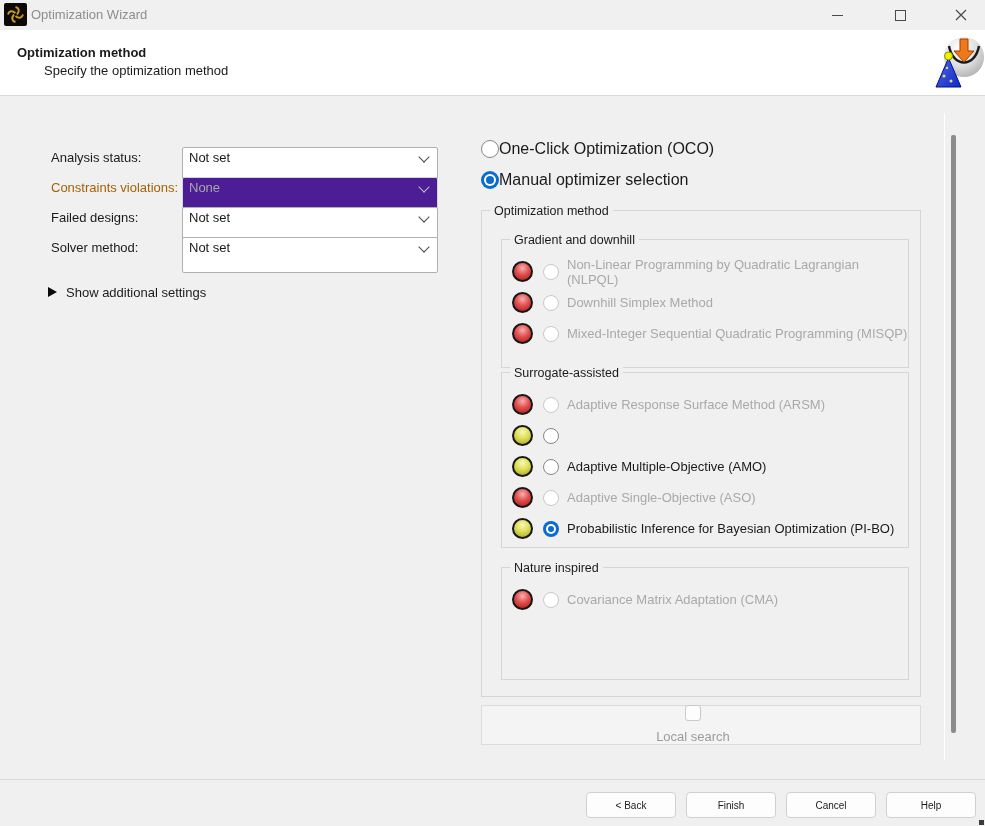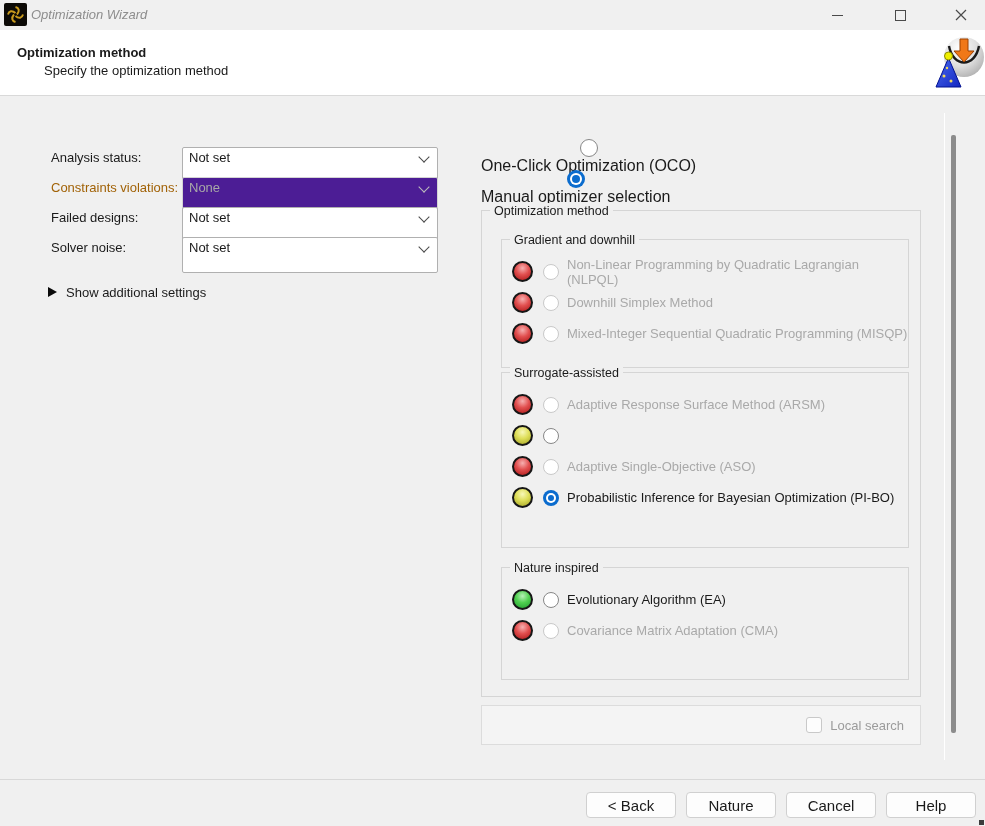--- a/index.html
+++ b/index.html
@@ -3,21 +3,21 @@
 <meta charset="utf-8">
 <style>
   html,body { margin:0; padding:0; }
   body { width:985px; height:826px; overflow:hidden; background:#f0f0f0;
          font-family:"Liberation Sans", sans-serif; font-size:13px; color:#1a1a1a; }
   .window { position:relative; width:985px; height:826px; background:#f0f0f0; overflow:hidden; }
 
   
   .titlebar { position:absolute; top:0; left:0; right:0; height:30px; background:#f0f0f0; }
   .app-icon { position:absolute; left:4px; top:3px; width:23px; height:23px; }
-  .window-title { position:absolute; left:31px; top:0; line-height:30px; color:#8d8d8d; font-size:13px;font-style:italic; }
+  .window-title { position:absolute; left:31px; top:0; line-height:30px; color:#8d8d8d; font-size:13px; }
   .win-btn { position:absolute; top:0; width:46px; height:30px; display:flex; align-items:center; justify-content:center; }
   .btn-min { left:814px; } .btn-max { left:877px; } .btn-close { left:938px; }
   .glyph-min { width:11px; border-top:1px solid #4a4a4a; }
   .glyph-max { width:9px; height:9px; border:1px solid #4a4a4a; }
 
   
   .header { position:absolute; top:30px; left:0; right:0; height:65px; background:#ffffff; border-bottom:1px solid #d9d9d9; }
   .header-title { position:absolute; left:17px; top:15px; font-weight:bold; }
   .header-subtitle { position:absolute; left:44px; top:33px; }
   .wizard-icon { position:absolute; right:0; top:4px; }
@@ -41,52 +41,52 @@
   
   .radio { box-sizing:border-box; border-radius:50%; background:#ffffff; border:1px solid #878787; flex:none; position:relative; }
   .r18 { width:18px; height:18px; }
   .r16 { width:16px; height:16px; }
   .radio.selected { border:none; background:#0b6cce; }
   .radio.selected::before { content:""; position:absolute; inset:3px; border-radius:50%; background:#ffffff; }
   .radio.selected::after  { content:""; position:absolute; inset:5px; border-radius:50%; background:#0b6cce; }
   .radio.disabled { border-color:#c9c9c9; }
 
   
-  .mode-row { position:absolute; left:481px; height:20px; display:flex; align-items:center; gap:0; font-size:16px;flex-direction:column; }
+  .mode-row { position:absolute; left:481px; height:20px; display:flex; align-items:center; gap:0; font-size:16px; }
 
   .group-box { position:absolute; border:1px solid #d5d5d5; box-sizing:border-box; }
   .group-title { position:absolute; top:-8px; left:8px; background:#f0f0f0; padding:0 4px; font-size:12.5px; line-height:16px; white-space:nowrap; }
   .outer-group { left:481px; top:210px; width:440px; height:487px; }
   .subgroup { position:absolute; left:19px; width:408px; border:1px solid #d5d5d5; box-sizing:border-box; }
   .sub-1 { top:28px; height:129px; }
   .sub-2 { top:161px; height:176px; }
   .sub-3 { top:356px; height:113px; }
   .rows { position:absolute; top:16px; left:0; right:0; }
   .method-row { display:flex; align-items:center; height:31px; padding-left:10px; }
   .ball { width:21px; height:21px; border-radius:50%; border:2px solid #161616; box-sizing:border-box; flex:none; margin-right:10px; }
   .ball-red    { background:radial-gradient(circle at 50% 30%, #f6b0b0 0%, #e25050 45%, #a81414 100%); }
   .ball-yellow { background:radial-gradient(circle at 50% 30%, #f8f8b8 0%, #dede58 45%, #a0a022 100%); }
   .ball-green  { background:radial-gradient(circle at 50% 30%, #b8f0b8 0%, #50d050 45%, #1e9a2e 100%); }
   .method-row .radio { margin-right:8px; }
   .method-row.disabled .m-label { color:#a9a9a9; }
 
   .local-box { position:absolute; left:481px; top:705px; width:440px; height:40px; box-sizing:border-box;
-               border:1px solid #dcdcdc; background:#f4f4f4; display:flex; align-items:center; justify-content:flex-end; padding-right:16px; gap:8px; }
+               border:1px solid #dcdcdc; background:#f4f4f4; display:flex; align-items:center; justify-content:flex-end; padding-right:16px; gap:8px;flex-direction:column; }
   .checkbox { width:16px; height:16px; box-sizing:border-box; background:#fdfdfd; border:1px solid #c9c9c9; border-radius:3px; flex:none; }
   .local-label { color:#9b9b9b; }
 
   
   .scroll-line { position:absolute; left:944px; top:113px; width:1px; height:647px; background:#ffffff; }
   .scroll-thumb { position:absolute; left:951px; top:135px; width:5px; height:598px; background:#8c8c8c; border-radius:2px; }
 
   
   .footer-sep { position:absolute; left:0; right:0; top:779px; height:1px; background:#d8d8d8; }
   .footer-buttons { position:absolute; left:586px; top:792px; display:flex; gap:10px; }
   .btn { width:90px; height:26px; box-sizing:border-box; background:#fdfdfd; border:1px solid #d0d0d0; border-radius:4px;
-         font-family:"Liberation Sans", sans-serif; font-size:15px; color:#1a1a1a; display:flex; align-items:center; justify-content:center; }
+         font-family:"Liberation Sans", sans-serif; font-size:10px; color:#1a1a1a; display:flex; align-items:center; justify-content:center; }
   .resize-grip { position:absolute; left:979px; top:820px; width:5px; height:5px; background:#3c3c3c; }
 </style>
 </head>
 <body>
 
 <div class="window">
 
   <div class="titlebar">
     <svg class="app-icon" viewBox="0 0 23 23">
       <rect x="0" y="0" width="23" height="23" rx="2" fill="#0c0a06"></rect>
@@ -153,21 +153,21 @@
     </div>
   </div>
       <div class="field-row" style="top: 207px;">
     <span class="f-label">Failed designs:</span>
     <div class="select">
       <span class="s-value">Not set</span>
       <span class="chev"></span>
     </div>
   </div>
       <div class="field-row" style="top: 237px;">
-    <span class="f-label">Solver noise:</span>
+    <span class="f-label">Solver method:</span>
     <div class="select">
       <span class="s-value">Not set</span>
       <span class="chev"></span>
     </div>
   </div>
     </div>
 
   <div class="show-additional">
     <span class="tri-right"></span>
     <span>Show additional settings</span>
@@ -213,60 +213,60 @@
       <div class="rows">
           <div class="method-row disabled">
     <span class="ball ball-red"></span>
     <span class="radio r16 disabled"></span>
     <span class="m-label">Adaptive Response Surface Method (ARSM)</span>
   </div>
           <div class="method-row">
     <span class="ball ball-yellow"></span>
     <span class="radio r16"></span>
   </div>
+          <div class="method-row">
+    <span class="ball ball-yellow"></span>
+    <span class="radio r16"></span>
+    <span class="m-label">Adaptive Multiple-Objective (AMO)</span>
+  </div>
           <div class="method-row disabled">
     <span class="ball ball-red"></span>
     <span class="radio r16 disabled"></span>
     <span class="m-label">Adaptive Single-Objective (ASO)</span>
   </div>
           <div class="method-row">
     <span class="ball ball-yellow"></span>
     <span class="radio r16 selected"></span>
     <span class="m-label">Probabilistic Inference for Bayesian Optimization (PI-BO)</span>
   </div>
         </div>
     </div>
 
     <div class="subgroup sub-3">
       <span class="group-title">Nature inspired</span>
       <div class="rows">
-          <div class="method-row">
-    <span class="ball ball-green"></span>
-    <span class="radio r16"></span>
-    <span class="m-label">Evolutionary Algorithm (EA)</span>
-  </div>
           <div class="method-row disabled">
     <span class="ball ball-red"></span>
     <span class="radio r16 disabled"></span>
     <span class="m-label">Covariance Matrix Adaptation (CMA)</span>
   </div>
         </div>
     </div>
   </div>
 
   <div class="local-box">
     <span class="checkbox"></span>
     <span class="local-label">Local search</span>
   </div>
 
   <div class="scroll-line"></div>
   <div class="scroll-thumb"></div>
 
   <div class="footer-sep"></div>
   <div class="footer-buttons" id="footer-buttons">
       <button class="btn">&lt; Back</button>
-      <button class="btn">Nature</button>
+      <button class="btn">Finish</button>
       <button class="btn">Cancel</button>
       <button class="btn">Help</button>
     </div>
   <div class="resize-grip"></div>
 
 </div>
 
 </body></html>

